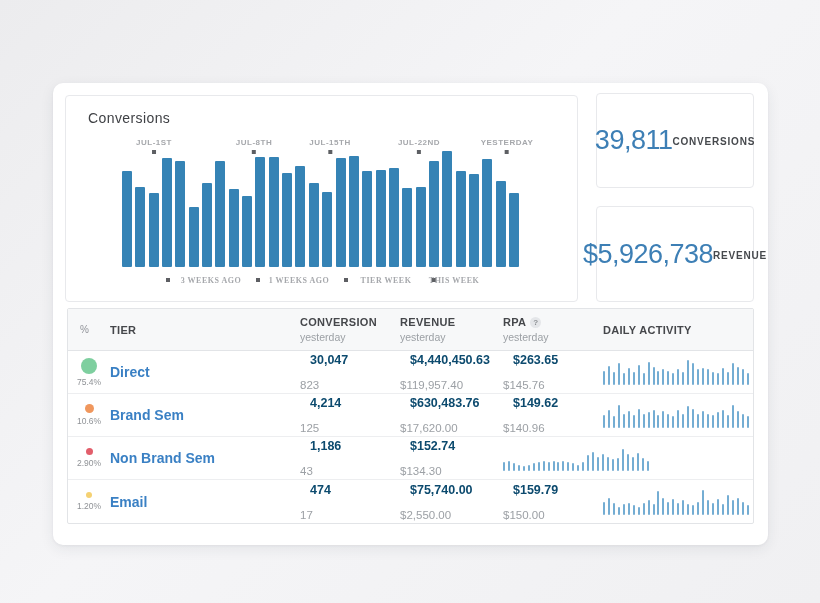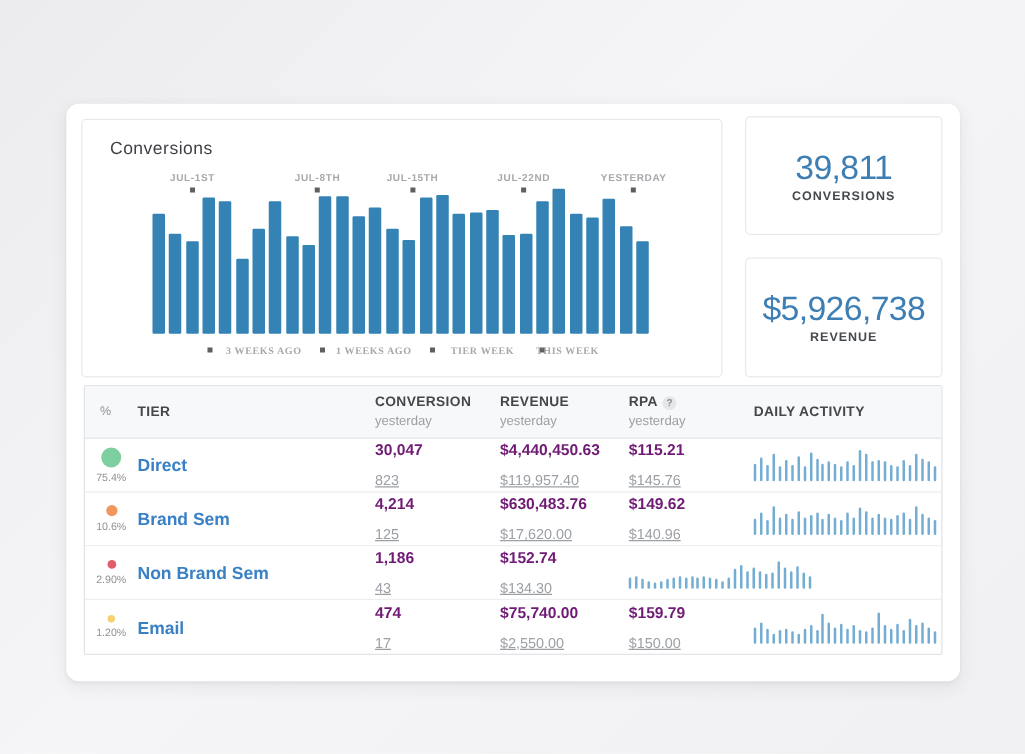--- a/index.html
+++ b/index.html
@@ -35,21 +35,21 @@
     display:flex; align-items:flex-end; justify-content:space-between;
   }
   .bars i { display:block; width:10px; border-radius:1px; }
   .chart-bottom { position:absolute; left:0; top:178px; width:100%; height:14px;font-family:Liberation Serif, serif; }
   .chart-bottom .tick { position:absolute; top:4px; }
   .chart-bottom .bl { position:absolute; top:2px; transform:translateX(-50%); }
   
   .stat-card {
     position:absolute; left:543px; width:158px; height:95px;
     background:#fff; border:1px solid #e8e9ec; border-radius:4px;
-    display:flex; flex-direction:column; align-items:center; justify-content:center;
+    display:flex; align-items:center; justify-content:center;
   }
   .stat-value { font-size:27px; color:#3d7fb5; letter-spacing:-.5px; }
   .stat-label { font-size:10px; font-weight:bold; color:#46494d; letter-spacing:.8px; margin-top:2px; }
   
   .tier-table {
     position:absolute; left:14px; top:225px; width:687px;
     background:#fff; border:1px solid #e2e4e7; border-radius:2px;
   }
   .thead, .trow {
     display:grid; grid-template-columns:42px 190px 100px 103px 100px 1fr;
@@ -64,22 +64,22 @@
     width:11px; height:11px; border-radius:50%; background:#e4e6e9; color:#8d9094;
     font-size:8px; font-weight:bold; display:inline-flex; align-items:center; justify-content:center;
   }
   .trow { height:43px; border-bottom:1px solid #edeef0; }
   .trow:last-child { border-bottom:none; }
   .td { display:flex; flex-direction:column; justify-content:center; }
   .td-dot { align-items:center; }
   .dot { border-radius:50%; display:block; }
   .pct { font-size:8.5px; color:#8f9296; margin-top:3px; }
   .tier { font-size:14px; font-weight:bold; color:#3a80c4; text-decoration:none; cursor:pointer; }
-  .v { font-size:12.5px; font-weight:bold; color:#701a75; }
-  .s { font-size:11.5px; color:#9ca0a5; margin-top:12px;text-decoration:underline; }
+  .v { font-size:12.5px; font-weight:bold; color:#0c4a6e;margin-left:10px; }
+  .s { font-size:11.5px; color:#9ca0a5; margin-top:12px; }
   .td-spark { align-items:flex-start; }
   .spark {
     display:flex; align-items:flex-end; justify-content:space-between;
     width:146px; height:26px;
   }
   .spark i { display:block; width:2px; border-radius:1px; }
 </style>
 </head>
 <body>
 
@@ -199,21 +199,21 @@
         </div>
       <div class="td">
           <span class="v">30,047</span>
           <span class="s">823</span>
         </div>
       <div class="td">
           <span class="v">$4,440,450.63</span>
           <span class="s">$119,957.40</span>
         </div>
       <div class="td">
-          <span class="v">$115.21</span>
+          <span class="v">$263.65</span>
           <span class="s">$145.76</span>
         </div>
       <div class="td td-spark">
           <span class="spark">
             <i style="height: 55%; background: rgb(116, 173, 211);"></i>
             <i style="height: 75%; background: rgb(116, 173, 211);"></i>
             <i style="height: 50%; background: rgb(116, 173, 211);"></i>
             <i style="height: 85%; background: rgb(116, 173, 211);"></i>
             <i style="height: 45%; background: rgb(116, 173, 211);"></i>
             <i style="height: 65%; background: rgb(116, 173, 211);"></i>

